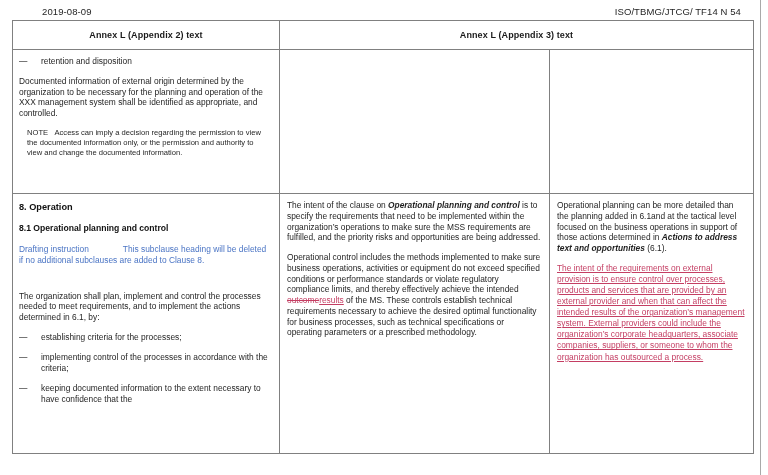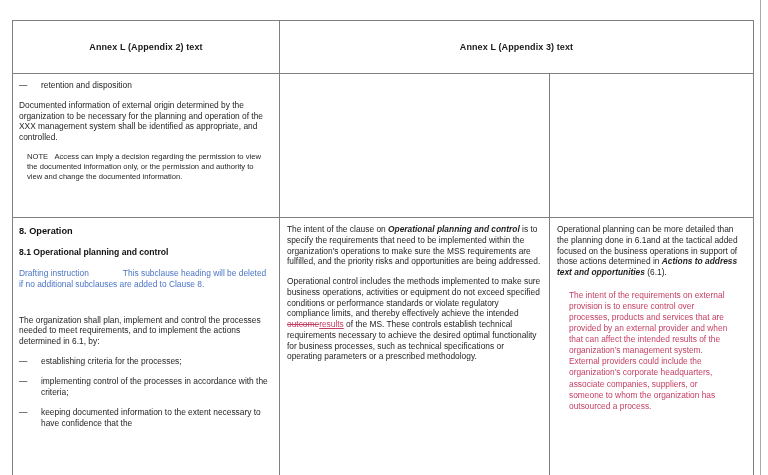--- a/index.html
+++ b/index.html
@@ -69,21 +69,21 @@
     table-layout: fixed;
     font-size: 8.4px;
   }
   .tbl col.c1 { width: 267px; }
   .tbl col.c2 { width: 270px; }
   .tbl col.c3 { width: 204px; }
 
   .tbl td, .tbl th {
     border: 1px solid #808080;
     vertical-align: top;
-    padding: 12px;
+    padding: 0;
     background: #ffffff;
   }
 
   
   th.hdr-cell {
     text-align: center;
     font-weight: bold;
     font-size: 9px;
     color: #1a1a1a;
     letter-spacing: 0.1px;
@@ -156,29 +156,34 @@
   .ins {
     color: #c43e63;
     text-decoration: underline;
   }
   .del {
     color: #c43e63;
     text-decoration: line-through;
   }
   p.ins-para {
     color: #c43e63;
-    margin: 12px;
+    text-decoration: underline;
+    margin: 0;
     line-height: 1.32;
   }
 </style>
 </head>
 <body>
 
 <div id="page">
 
+  <div class="doc-header">
+    <span class="hdr-date">2019-08-09</span>
+    <span class="hdr-ref">ISO/TBMG/JTCG/ TF14 N 54</span>
+  </div>
 
   <table class="tbl">
     <colgroup>
       <col class="c1">
         <col class="c2">
         <col class="c3">
     </colgroup>
     <tbody>
       <tr class="hdr-row-1">
         <th class="hdr-cell">Annex L (Appendix 2) text</th>
@@ -232,21 +237,21 @@
           <p class="para">
             <span>The intent of the clause on </span><span class="bi">Operational planning and control</span><span> is to specify the requirements that need to be implemented within the organization’s operations to make sure the MSS requirements are fulfilled, and the priority risks and opportunities are being addressed.</span>
           </p>
           <p class="para">
             <span>Operational control includes the methods implemented to make sure business operations, activities or equipment do not exceed specified conditions or performance standards or violate regulatory compliance limits, and thereby effectively achieve the intended </span><span class="del">outcome</span><span class="ins">results</span><span> of the MS. These controls establish technical requirements necessary to achieve the desired optimal functionality for business processes, such as technical specifications or operating parameters or a prescribed methodology.</span>
           </p>
         </td>
 
         <td class="body-cell c3cell">
           <p class="para">
-            <span>Operational planning can be more detailed than the planning done in 6.1and at the tactical added focused on the business operations in support of those actions determined in </span><span class="bi">Actions to address text and opportunities</span><span> (6.1).</span>
+            <span>Operational planning can be more detailed than the planning added in 6.1and at the tactical level focused on the business operations in support of those actions determined in </span><span class="bi">Actions to address text and opportunities</span><span> (6.1).</span>
           </p>
           <p class="ins-para">The intent of the requirements on external provision is to ensure control over processes, products and services that are provided by an external provider and when that can affect the intended results of the organization’s management system. External providers could include the organization’s corporate headquarters, associate companies, suppliers, or someone to whom the organization has outsourced a process.</p>
         </td>
       </tr>
     </tbody>
   </table>
 
   <div id="page-edge-line"></div>
   <div id="page-gutter"></div>
 </div>

